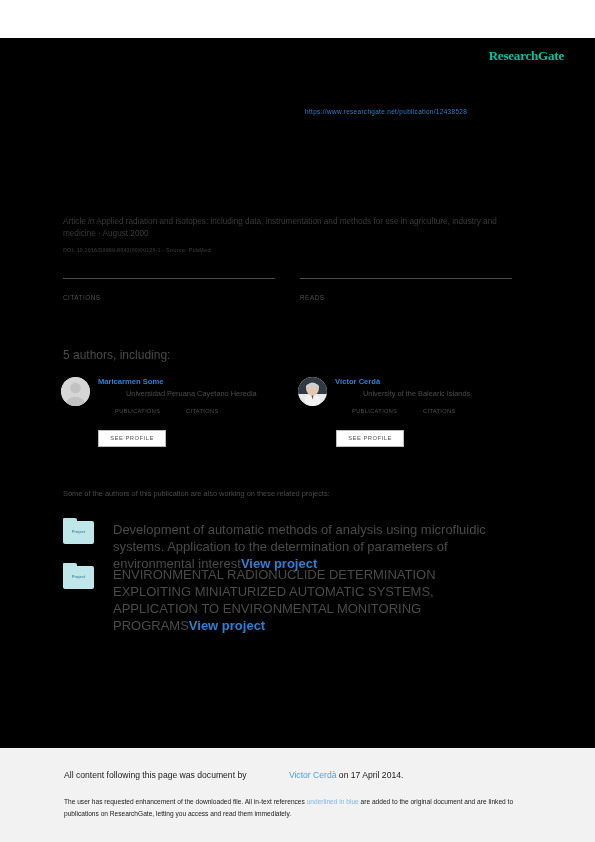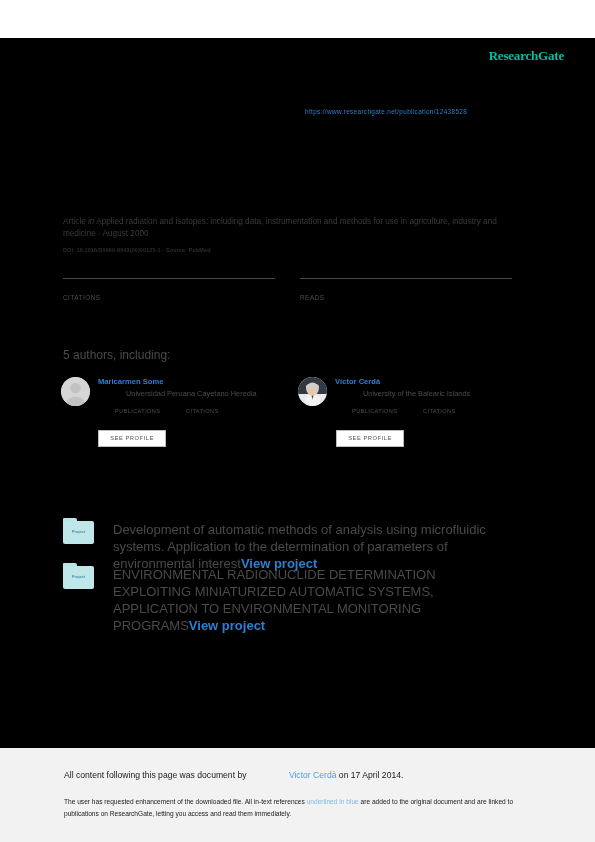--- a/index.html
+++ b/index.html
@@ -360,20 +360,21 @@
       <span class="mv" style="left:17px"></span>
       <span class="m pubs">PUBLICATIONS</span>
       <span class="mv" style="left:88px"></span>
       <span class="m cits">CITATIONS</span>
     </div>
   </div>
 
   <div class="see-profile b1">SEE PROFILE</div>
   <div class="see-profile b2">SEE PROFILE</div>
 
+  <div class="projects-head">Some of the authors of this publication are also working on these related projects:</div>
 
   <div class="project p1">
     <div class="folder">
       <div class="tab"></div>
       <div class="body"></div>
       <div class="txt">Project</div>
     </div>
     <div class="desc">
       <span>Development of automatic methods of analysis using microfluidic systems. Application to the determination of parameters of environmental interest</span><span class="vp">View project</span>
     </div>

